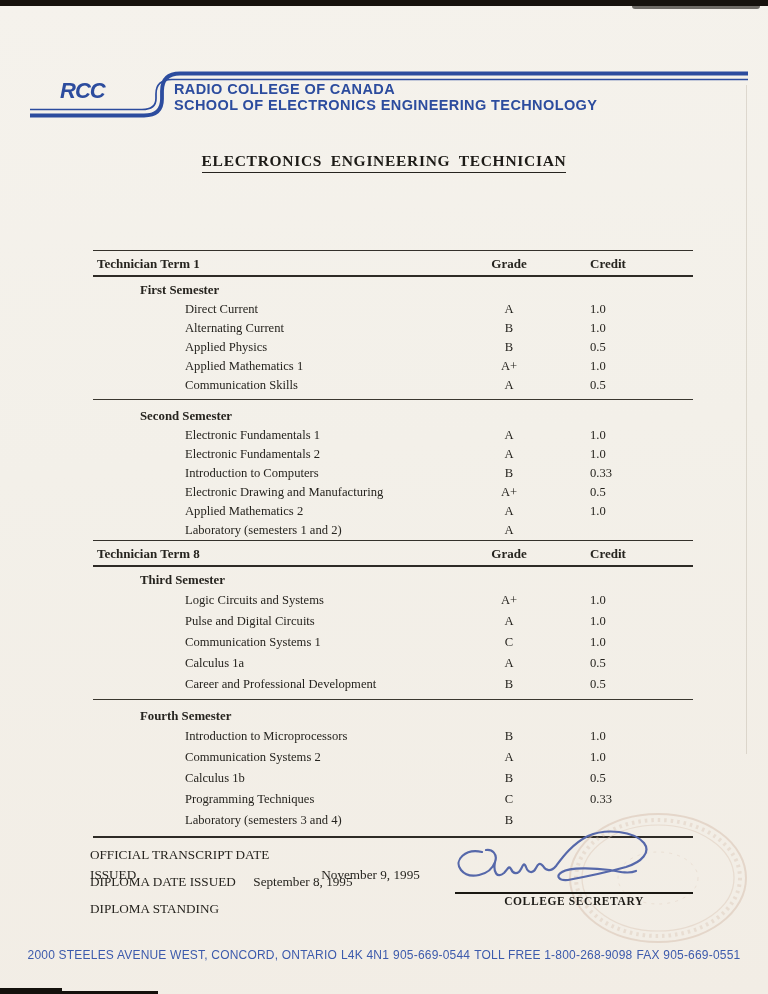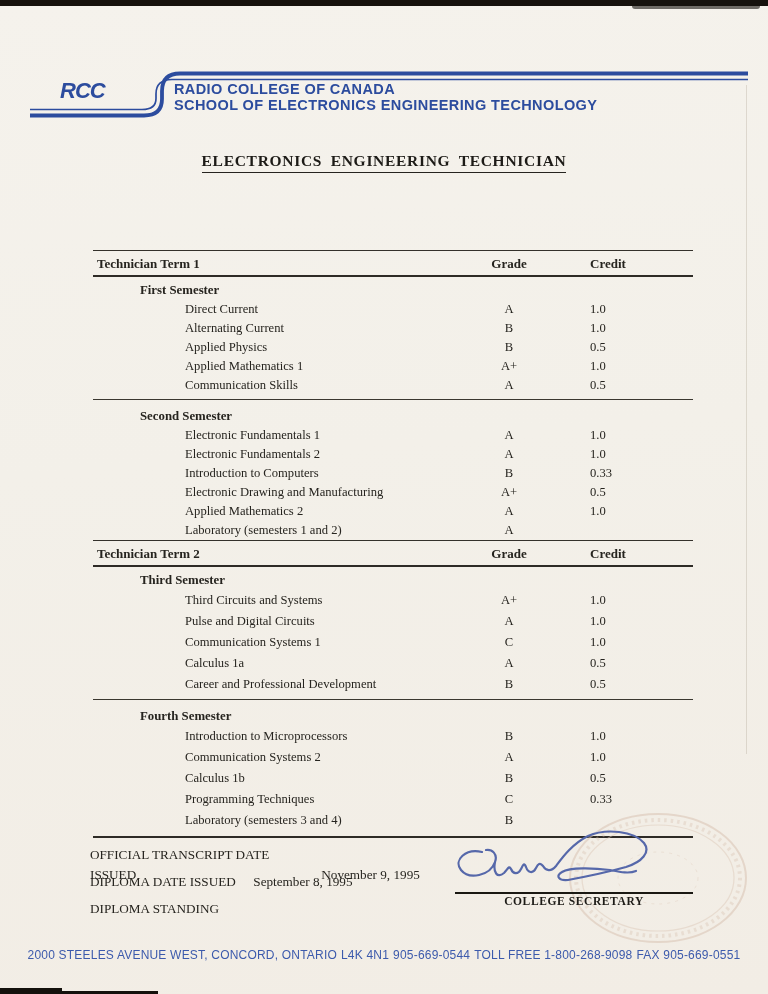--- a/index.html
+++ b/index.html
@@ -156,28 +156,28 @@
         </div>
           <div class="course-row">
           <span class="c-name">Laboratory (semesters 1 and 2)</span>
           <span class="grade-col">A</span>
           <span class="credit-col"></span>
         </div>
         </div>
       </div>
       <div class="term">
       <div class="term-head">
-        <span class="term-label">Technician Term 2</span>
+        <span class="term-label">Technician Term 8</span>
         <span class="grade-col">Grade</span>
         <span class="credit-col">Credit</span>
       </div>
         <div class="sem">
         <div class="sem-head">Third Semester</div>
           <div class="course-row">
-          <span class="c-name">Third Circuits and Systems</span>
+          <span class="c-name">Logic Circuits and Systems</span>
           <span class="grade-col">A+</span>
           <span class="credit-col">1.0</span>
         </div>
           <div class="course-row">
           <span class="c-name">Pulse and Digital Circuits</span>
           <span class="grade-col">A</span>
           <span class="credit-col">1.0</span>
         </div>
           <div class="course-row">
           <span class="c-name">Communication Systems 1</span>

